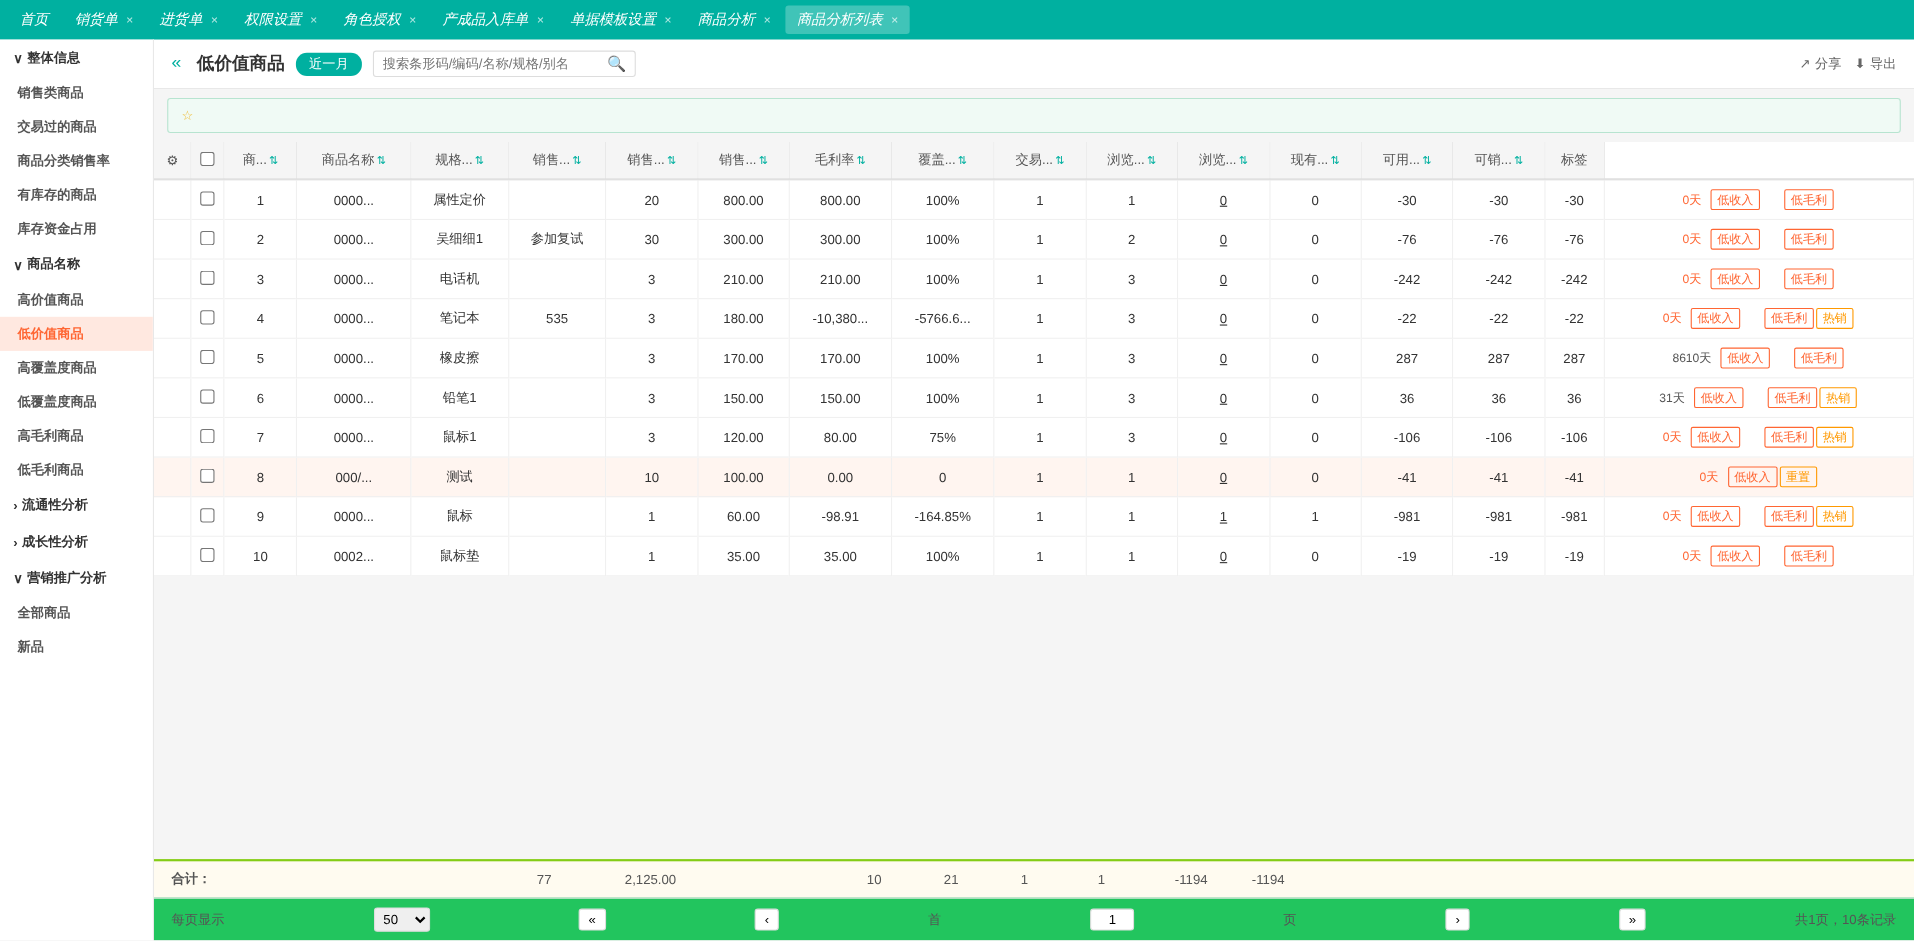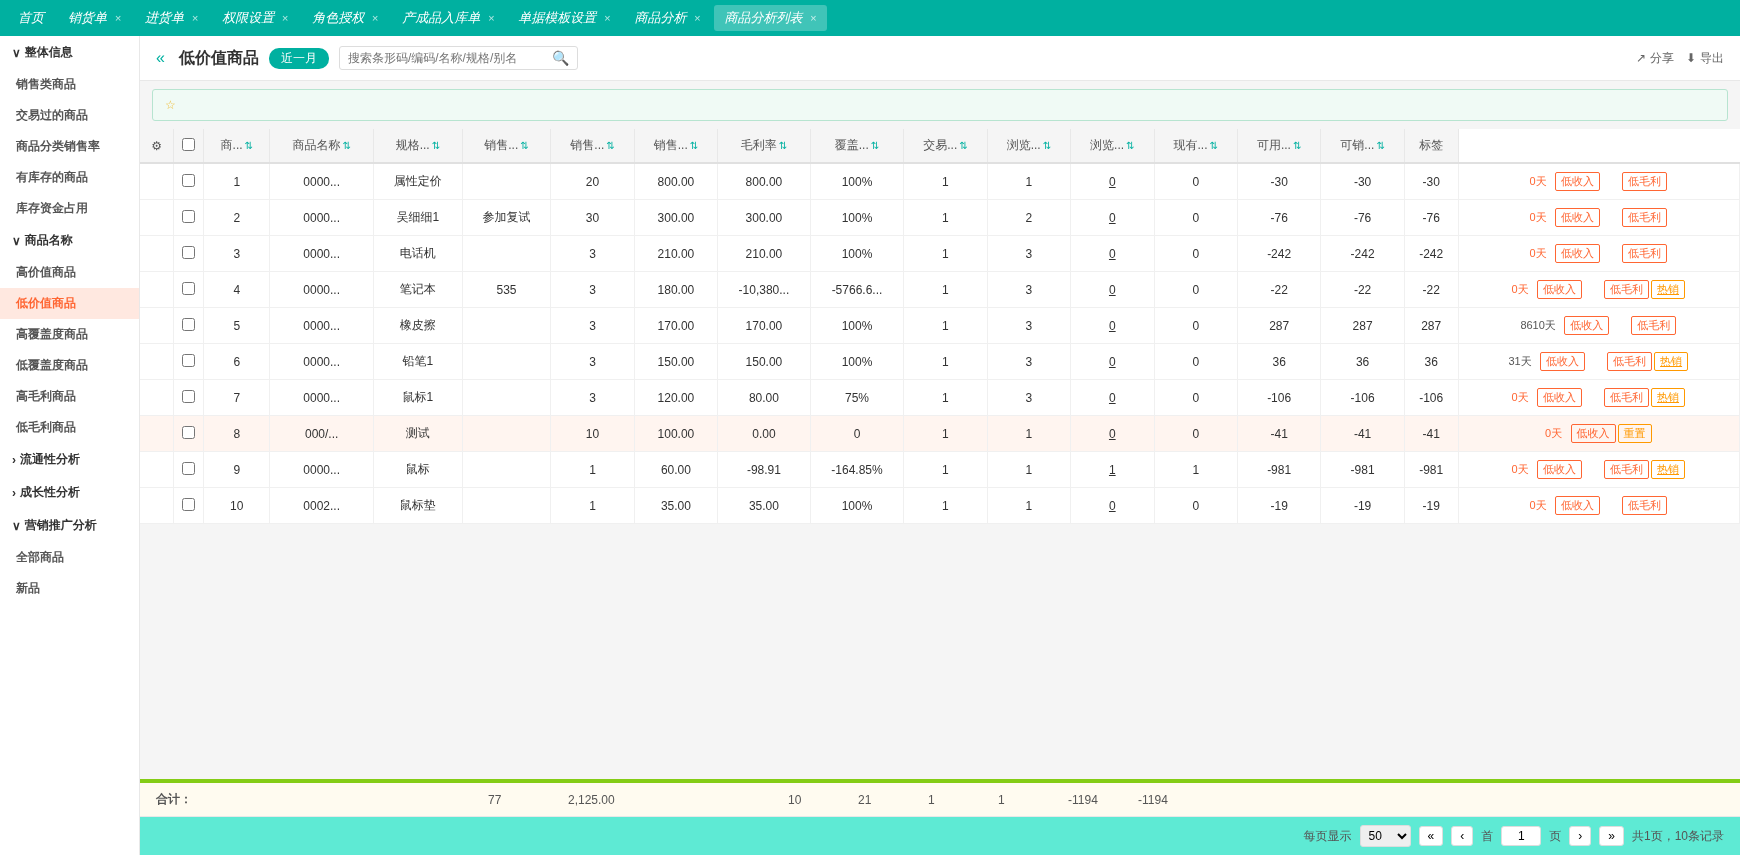--- a/index.html
+++ b/index.html
@@ -169,45 +169,45 @@
     }
     .tag {
       display: inline-block;
       padding: 1px 5px;
       border-radius: 2px;
       font-size: 11px;
       margin: 1px;
     }
     .tag-low-income { color: #ff6633; border: 1px solid #ff6633; }
     .tag-low-profit { color: #ff6633; border: 1px solid #ff6633; margin-left: 21px; }
-    .tag-hot { color: #ff9900; border: 1px solid #ff9900; text-decoration: underline; }
+    .tag-hot { color: #ff9900; border: 1px solid #ff9900; }
     .tag-remark { color: #ff9900; border: 1px solid #ff9900; text-align: center; }
     .underline-link { text-decoration: underline; color: #333; }
     .checkbox-cell { width: 30px; }
 
     
     .footer-totals {
       background: #fffbf0;
-      border-top: 4px solid #84cc16;
+      border-top: 2px solid #84cc16;
       padding: 8px 16px;
       display: flex;
       align-items: center;
       font-size: 12px;
       color: #555;
     }
     .footer-label { font-weight: bold; margin-right: 16px; }
 
     
     .pagination {
-      background: #5eead4;
+      background: #22c55e;
       border-top: 1px solid #e8e8e8;
       padding: 8px 16px;
       display: flex;
       align-items: center;
-      justify-content: flex-end;
+      justify-content: space-between;
       gap: 8px;
       font-size: 12px;
       color: #555;
     }
     .page-size-select {
       border: 1px solid #ddd;
       border-radius: 3px;
       padding: 2px 4px;
     }
     .page-btn {

